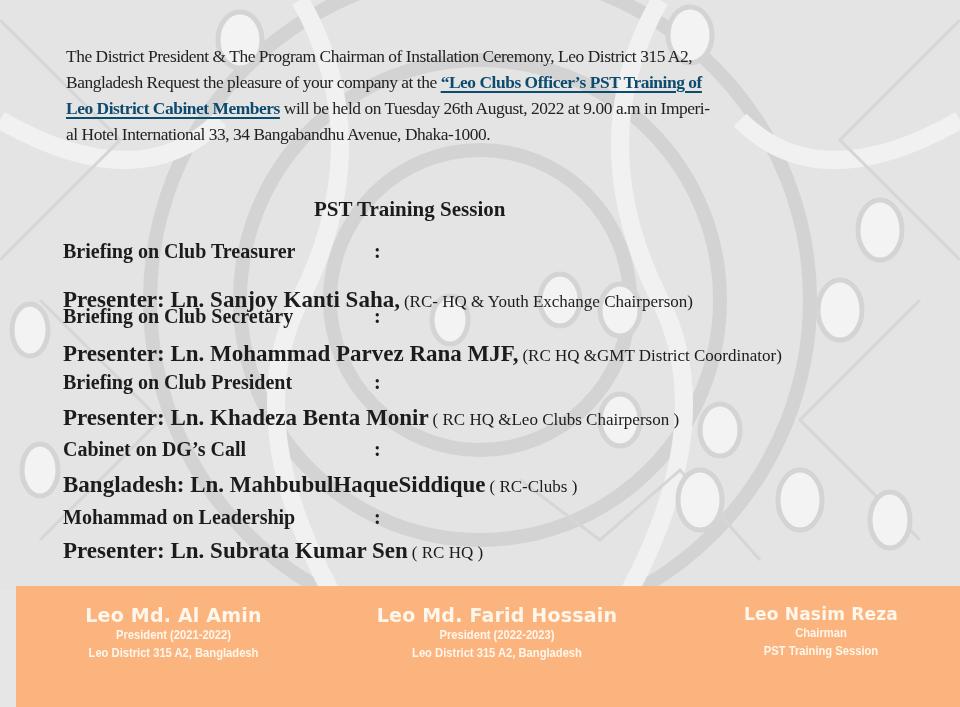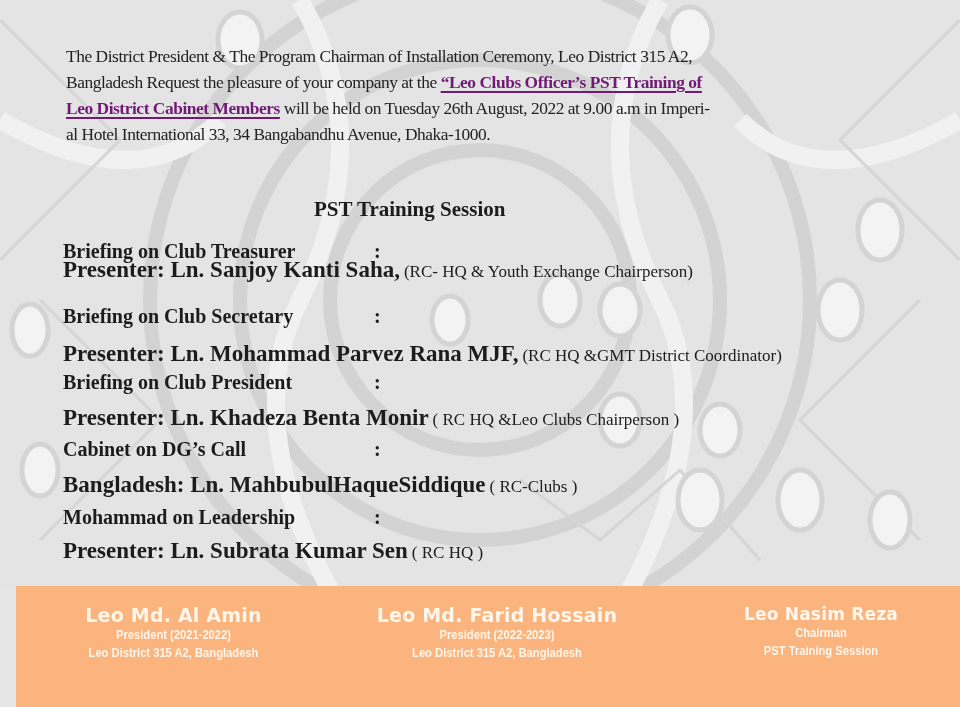--- a/index.html
+++ b/index.html
@@ -10,21 +10,21 @@
     }
     .bg { position: absolute; left: 0; top: 0; width: 960px; height: 590px; overflow: hidden; background: #e4e4e4; }
     .bg svg { position: absolute; left: 0; top: 0; }
     .content { position: absolute; left: 0; top: 0; width: 960px; height: 590px; }
     .intro {
       position: absolute; left: 66px; top: 43px; width: 840px;
       font-family: Liberation Serif, serif; font-size: 17.4px; line-height: 26px;
       color: #222; letter-spacing: -0.45px;
     }
     .intro .line { display: block; white-space: nowrap; }
-    .intro b { font-weight: bold; text-decoration: underline; text-decoration-thickness: 1.5px; text-underline-offset: 3px; color: #701a75; }
+    .intro b { font-weight: bold; text-decoration: underline; text-decoration-thickness: 1.5px; text-underline-offset: 3px; color: #0c4a6e; }
     .session-title {
       position: absolute; left: 314px; top: 197px;
       font-family: "Liberation Serif", serif; font-weight: bold; font-size: 21px; color: #1c1c1c;
     }
     .agenda { position: absolute; left: 63px; top: 240px; font-family: "Liberation Serif", serif; color: #1c1c1c; }
     .row { position: absolute; left: 0; white-space: nowrap; }
     .brief { font-weight: bold; font-size: 20px; }
     .brief .colon { position: absolute; left: 311px; top: 0; font-weight: bold; }
     .pres { font-weight: bold; font-size: 23px; }
     .pres .role { font-weight: normal; font-size: 17px; margin-left: 4px; }
@@ -90,21 +90,21 @@
     <span class="line">al Hotel International 33, 34 Bangabandhu Avenue, Dhaka-1000.</span>
   </div>
 
   <div class="session-title">PST Training Session</div>
 
   <div class="agenda">
     <div class="row brief" style="top:0px">
       <span>Briefing on Club Treasurer</span>
       <span class="colon">:</span>
     </div>
-    <div class="row pres" style="top:17px">
+    <div class="row pres" style="top:47px">
       <span>Presenter: Ln. Sanjoy Kanti Saha,</span><span class="role">(RC- HQ &amp; Youth Exchange Chairperson)</span>
     </div>
 
     <div class="row brief" style="top:65px">
       <span>Briefing on Club Secretary</span>
       <span class="colon">:</span>
     </div>
     <div class="row pres" style="top:101px">
       <span>Presenter: Ln. Mohammad Parvez Rana MJF,</span><span class="role">(RC HQ &amp;GMT District Coordinator)</span>
     </div>

